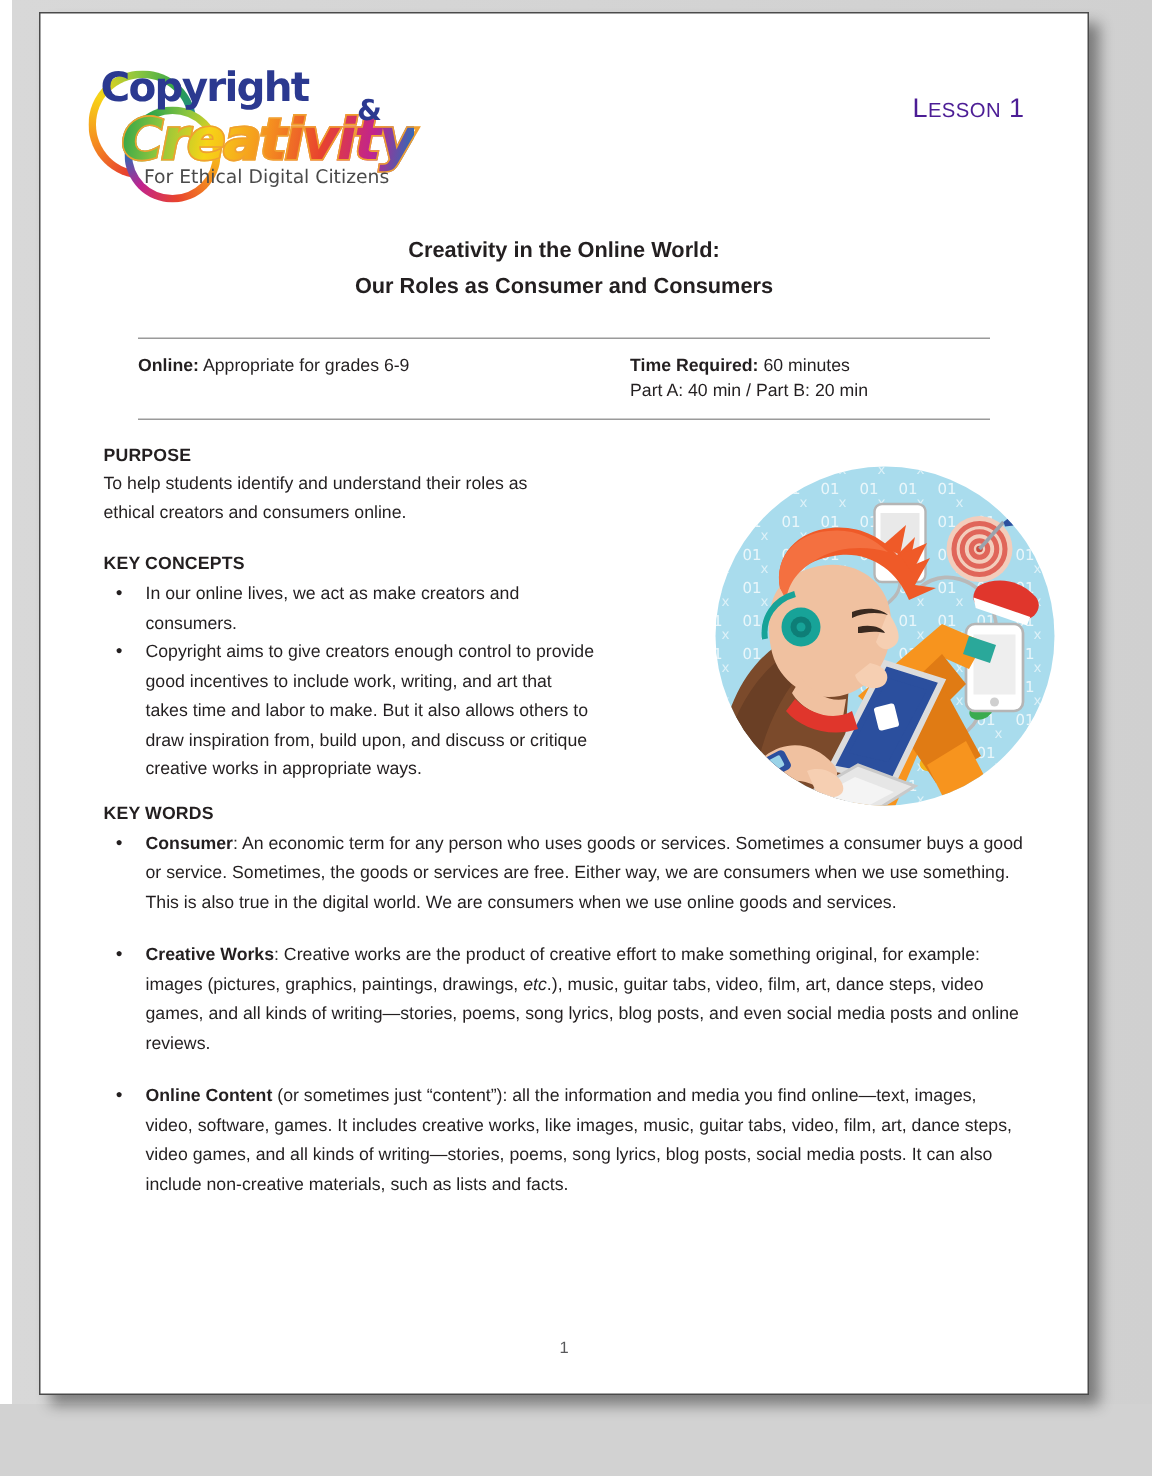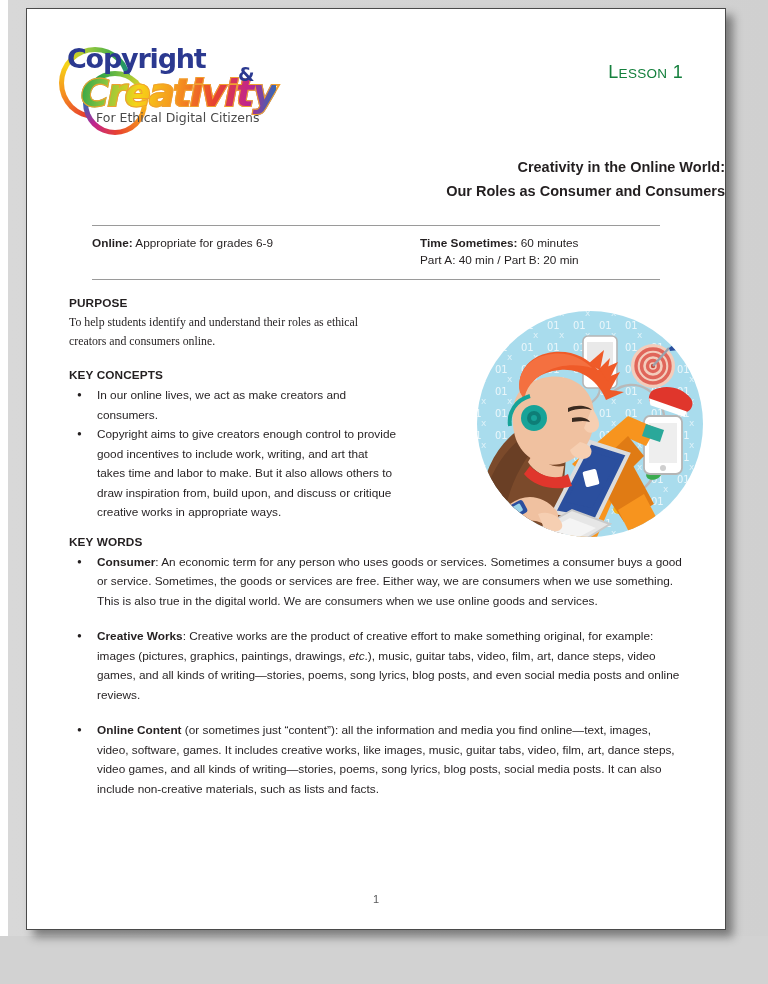--- a/index.html
+++ b/index.html
@@ -150,30 +150,30 @@
     z-index: 6;
     white-space: nowrap;
   }
 
   .lesson-label {
     position: absolute;
     right: 42px;
     top: 53px;
     font-family: "Liberation Sans", sans-serif;
     font-size: 18px;
-    color: #15803d;
+    color: #4c1d95;
     letter-spacing: 0.3px;
   }
   .lesson-label .sc {
     font-size: 13.5px;
   }
 
   
   .title-block {
-    text-align: right;
+    text-align: center;
     margin-top: 30px;
   }
   .title-line {
     font-family: "Liberation Sans", sans-serif;
     font-weight: bold;
     font-size: 14.5px;
     color: #231f20;
     line-height: 24px;
   }
 
@@ -212,21 +212,21 @@
   }
   .section-head {
     font-family: "Liberation Sans", sans-serif;
     font-weight: bold;
     font-size: 11.8px;
     color: #231f20;
     letter-spacing: 0.1px;
     margin-bottom: 3px;
   }
   .para {
-    font-family: Liberation Serif, serif;
+    font-family: Liberation Sans, sans-serif;
     font-size: 11.8px;
     color: #231f20;
     line-height: 18.5px;
     max-width: 320px;
   }
 
   .col-left {
     width: 330px;
   }
   .illustration-wrap {
@@ -335,21 +335,21 @@
       <div class="title-line">Creativity in the Online World:</div>
       <div class="title-line">Our Roles as Consumer and Consumers</div>
     </div>
 
     <div class="rule rule-top"></div>
     <div class="info-bar">
       <div class="info-left">
         <b>Online:</b><span> Appropriate for grades 6-9</span>
       </div>
       <div class="info-right">
-        <div><b>Time Sometimes:</b><span> 60 minutes</span></div>
+        <div><b>Time Required:</b><span> 60 minutes</span></div>
         <div>Part A: 40 min / Part B: 20 min</div>
       </div>
     </div>
     <div class="rule"></div>
 
     <div class="content">
 
       <div class="col-left">
         <div class="section-head">PURPOSE</div>
         <div class="para">To help students identify and understand their roles as ethical creators and consumers online.</div>

